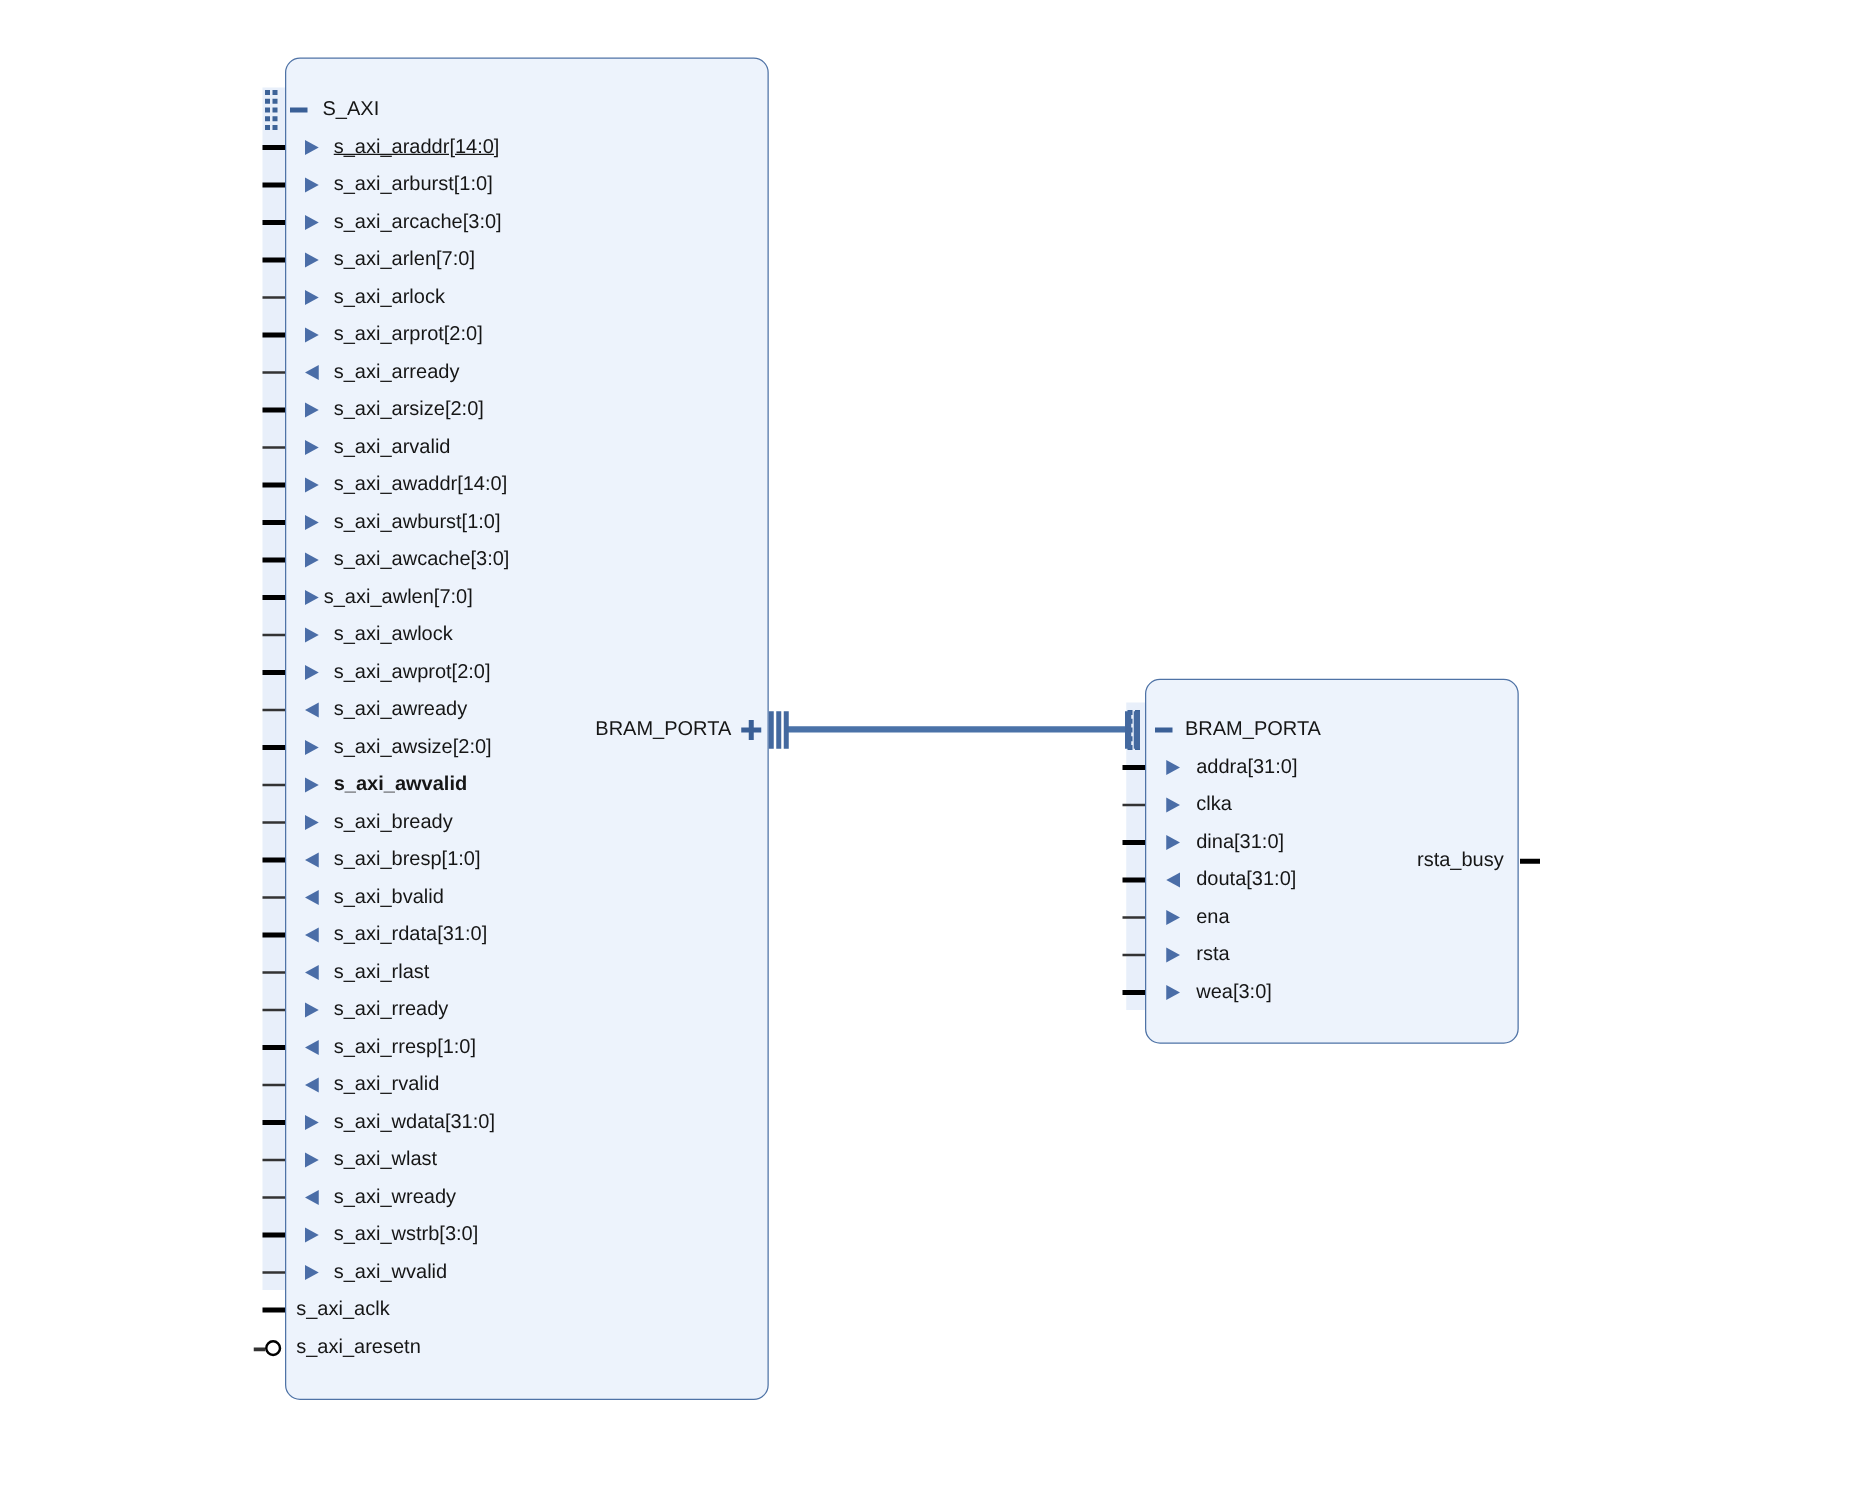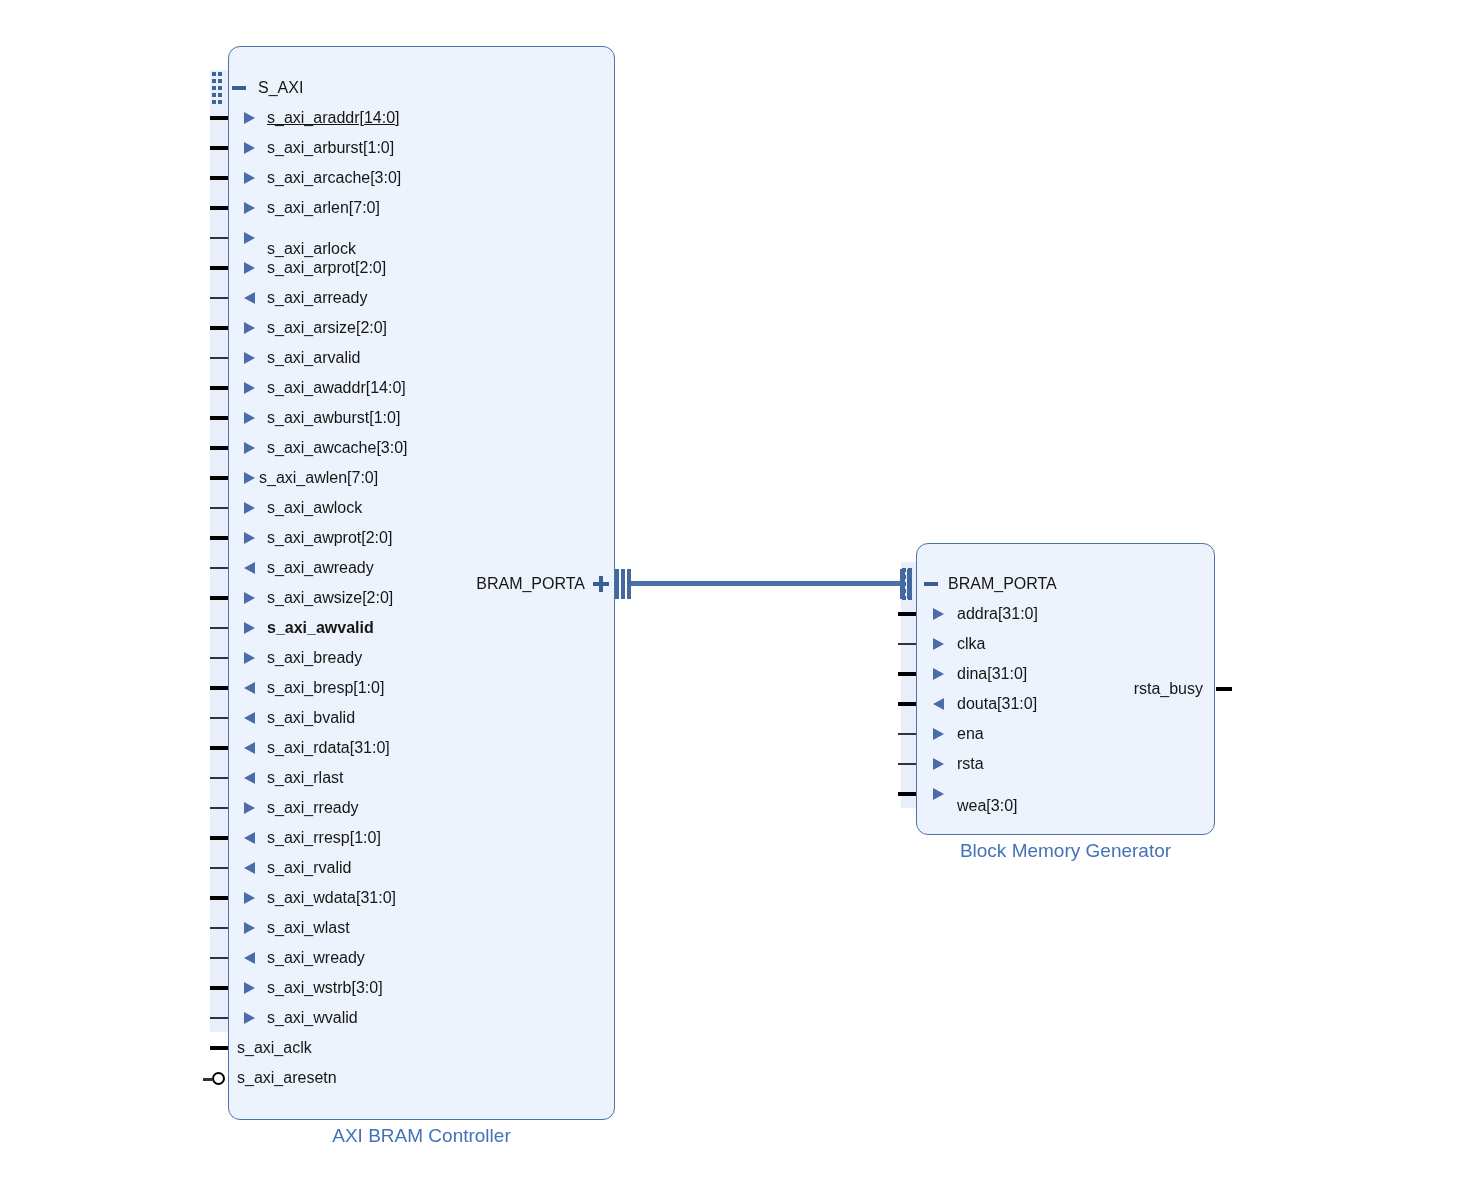--- a/index.html
+++ b/index.html
@@ -53,22 +53,20 @@
       <div class="dot" style="left: 902px; top: 589px;"></div>
       <div class="dot" style="left: 902px; top: 596px;"></div>
       <div class="dot" style="left: 908px; top: 568px;"></div>
       <div class="dot" style="left: 908px; top: 575px;"></div>
       <div class="dot" style="left: 908px; top: 582px;"></div>
       <div class="dot" style="left: 908px; top: 589px;"></div>
       <div class="dot" style="left: 908px; top: 596px;"></div>
     </div>
 
 
-  <div class="blk-sub" style="left:228px;top:1124px;width:387px;">AXI BRAM Controller</div>
-  <div class="blk-sub" style="left:916px;top:839px;width:299px;">Block Memory Generator</div>
 
   <div class="wire" style="left:629px;top:581px;width:272px;height:5px;"></div>
   <div class="bar" style="left:615px;top:569px;width:4px;height:30px;"></div>
   <div class="bar" style="left:621px;top:569px;width:4px;height:30px;"></div>
   <div class="bar" style="left:627px;top:569px;width:4px;height:30px;"></div>
   <div class="bar" style="left:900px;top:569px;width:5px;height:30px;"></div>
   <div class="bar" style="left:907px;top:569px;width:5px;height:30px;"></div>
 
 <div class="dash" style="left: 232px; top: 86px; width: 14px; height: 4px;"></div>
     <div class="pin-label" style="left: 258px; top: 73px;">S_AXI</div>
@@ -79,21 +77,21 @@
     <div class="tri in" style="left: 244px; top: 142px;"></div>
     <div class="pin-label" style="left: 267px; top: 133px;">s_axi_arburst[1:0]</div>
     <div class="stub" style="left: 210px; top: 176px; width: 18px; height: 4px;"></div>
     <div class="tri in" style="left: 244px; top: 172px;"></div>
     <div class="pin-label" style="left: 267px; top: 163px;">s_axi_arcache[3:0]</div>
     <div class="stub" style="left: 210px; top: 206px; width: 18px; height: 4px;"></div>
     <div class="tri in" style="left: 244px; top: 202px;"></div>
     <div class="pin-label" style="left: 267px; top: 193px;">s_axi_arlen[7:0]</div>
     <div class="stub thin" style="left: 210px; top: 237px; width: 18px; height: 2px;"></div>
     <div class="tri in" style="left: 244px; top: 232px;"></div>
-    <div class="pin-label" style="left: 267px; top: 234px;">s_axi_arlock</div>
+    <div class="pin-label" style="left: 267px; top: 223px;">s_axi_arlock</div>
     <div class="stub" style="left: 210px; top: 266px; width: 18px; height: 4px;"></div>
     <div class="tri in" style="left: 244px; top: 262px;"></div>
     <div class="pin-label" style="left: 267px; top: 253px;">s_axi_arprot[2:0]</div>
     <div class="stub thin" style="left: 210px; top: 297px; width: 18px; height: 2px;"></div>
     <div class="tri out" style="left: 244px; top: 292px;"></div>
     <div class="pin-label" style="left: 267px; top: 283px;">s_axi_arready</div>
     <div class="stub" style="left: 210px; top: 326px; width: 18px; height: 4px;"></div>
     <div class="tri in" style="left: 244px; top: 322px;"></div>
     <div class="pin-label" style="left: 267px; top: 313px;">s_axi_arsize[2:0]</div>
     <div class="stub thin" style="left: 210px; top: 357px; width: 18px; height: 2px;"></div>
@@ -188,16 +186,16 @@
     <div class="tri out" style="left: 933px; top: 698px;"></div>
     <div class="pin-label" style="left: 957px; top: 689px;">douta[31:0]</div>
     <div class="stub thin" style="left: 898px; top: 733px; width: 18px; height: 2px;"></div>
     <div class="tri in" style="left: 933px; top: 728px;"></div>
     <div class="pin-label" style="left: 957px; top: 719px;">ena</div>
     <div class="stub thin" style="left: 898px; top: 763px; width: 18px; height: 2px;"></div>
     <div class="tri in" style="left: 933px; top: 758px;"></div>
     <div class="pin-label" style="left: 957px; top: 749px;">rsta</div>
     <div class="stub" style="left: 898px; top: 792px; width: 18px; height: 4px;"></div>
     <div class="tri in" style="left: 933px; top: 788px;"></div>
-    <div class="pin-label" style="left: 957px; top: 779px; margin-top: 12px;">wea[3:0]</div>
+    <div class="pin-label" style="left: 957px; top: 779px;">wea[3:0]</div>
     <div class="pin-label r" style="left: 1060px; top: 674px; width: 143px;">rsta_busy</div>
     <div class="stub" style="left: 1216px; top: 687px; width: 16px; height: 4px;"></div>
   </div>
 
 </body></html>

